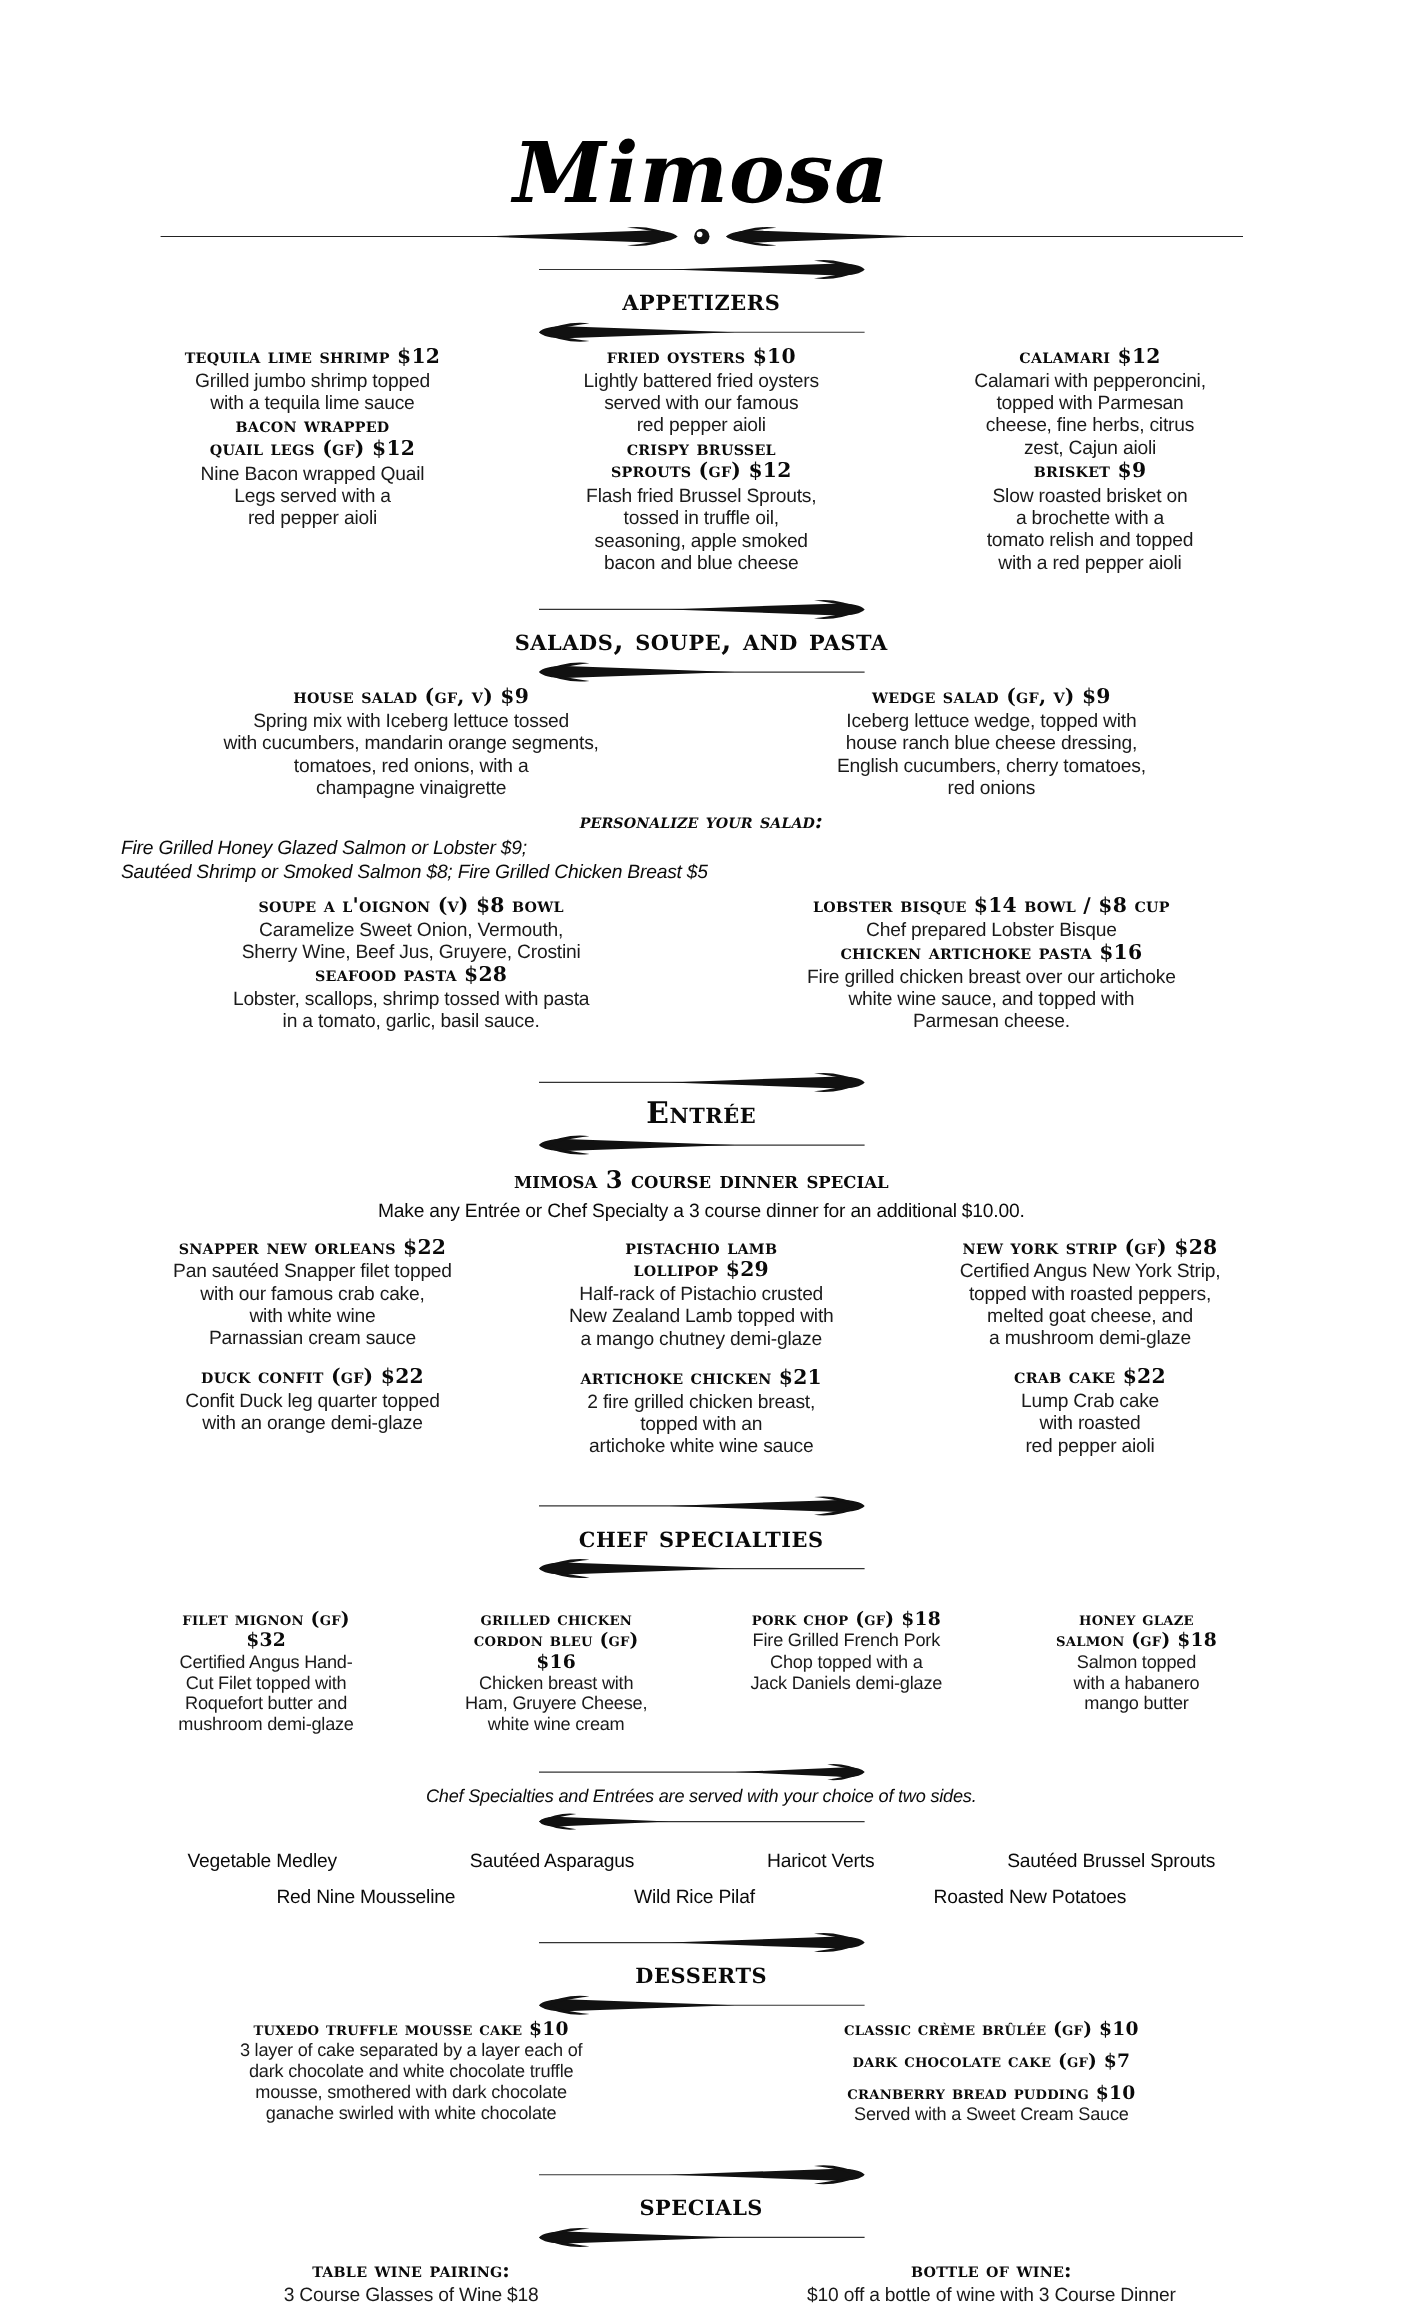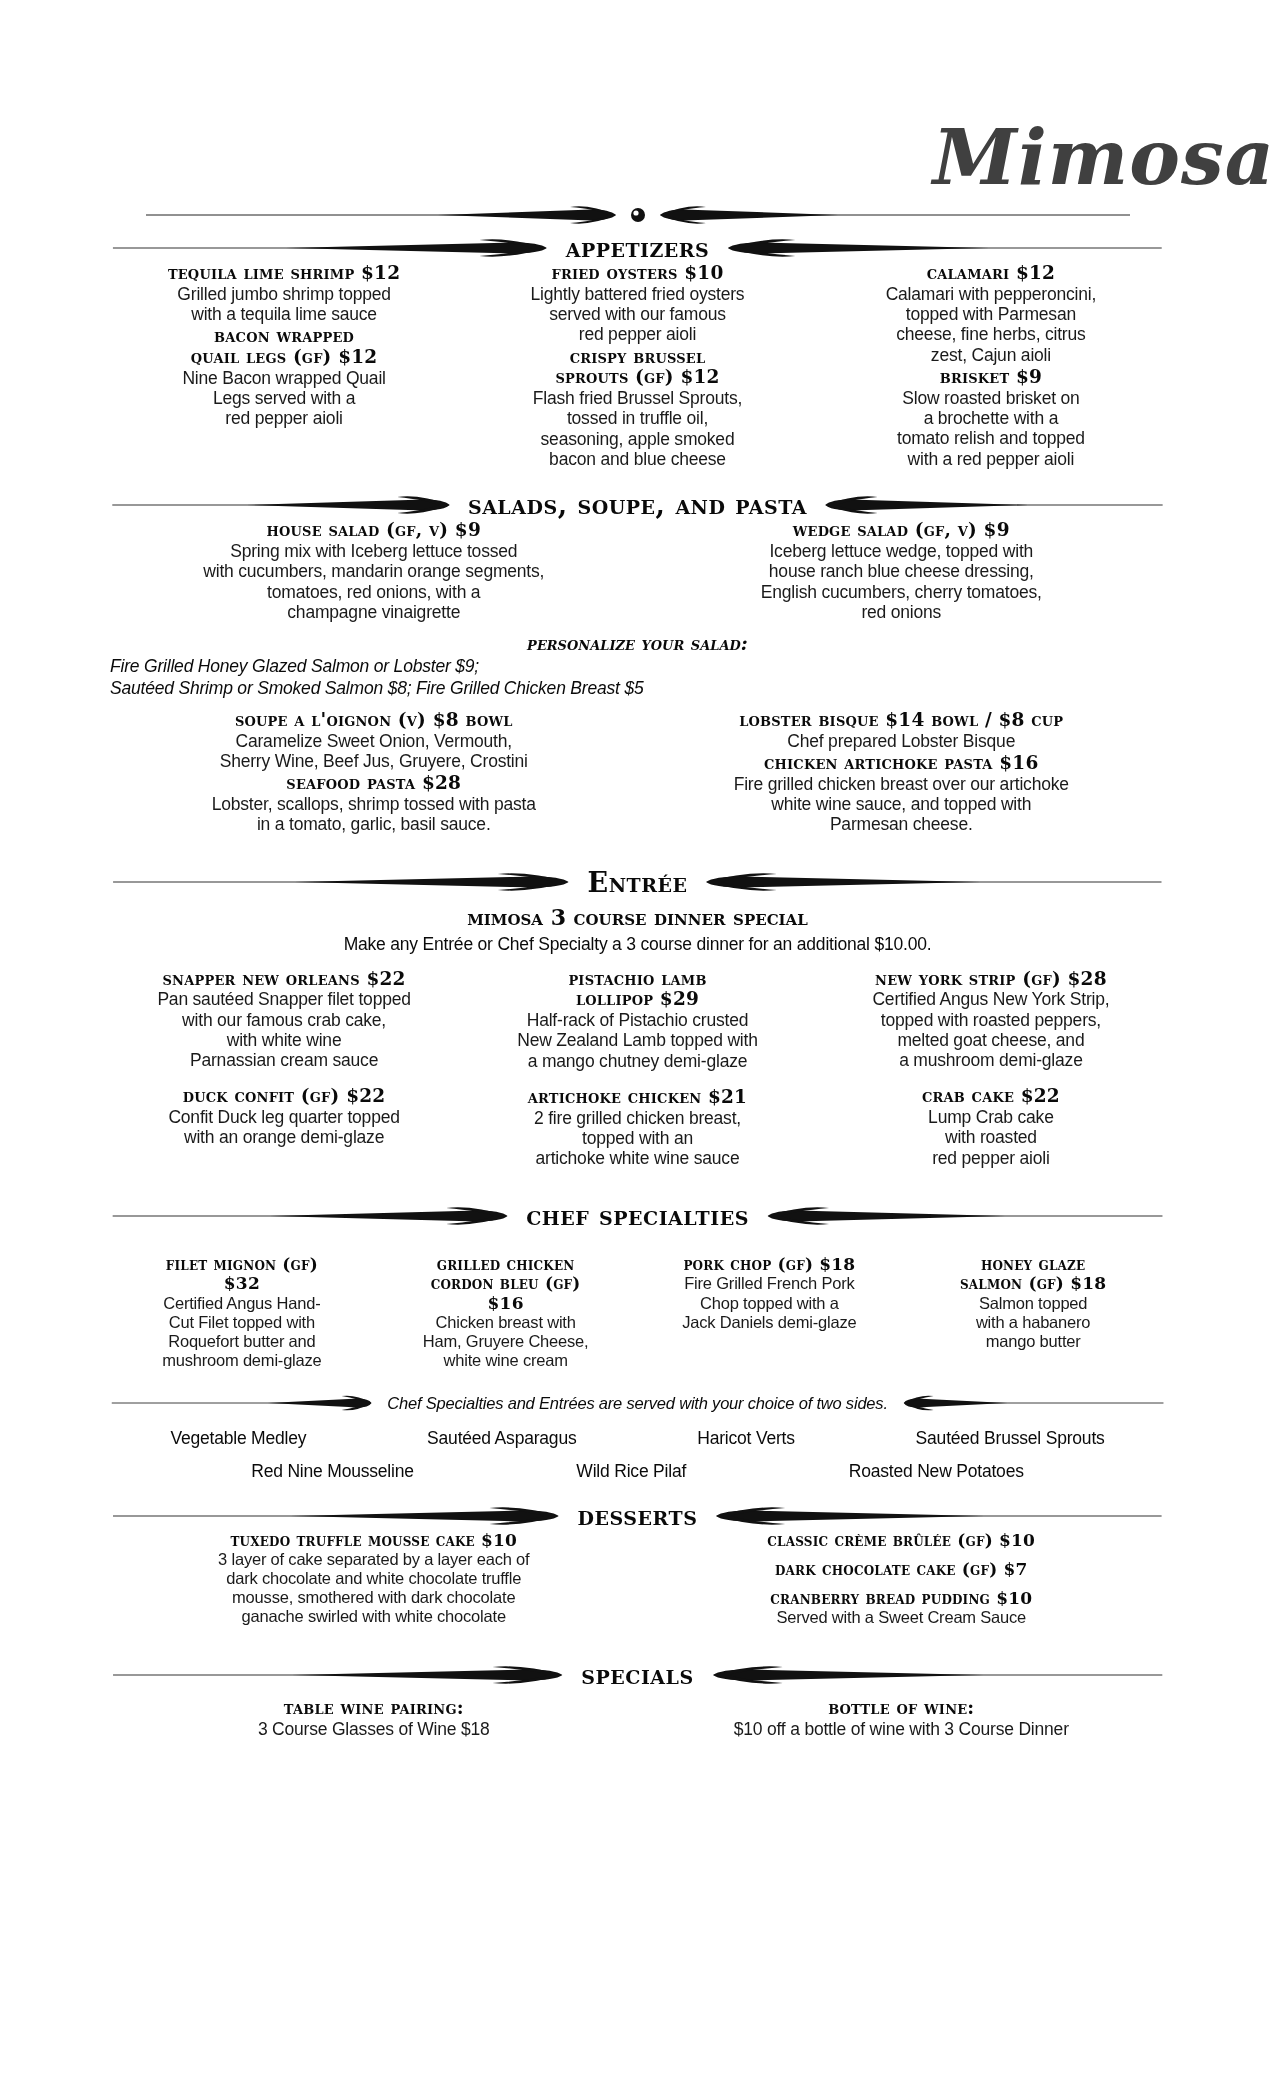--- a/index.html
+++ b/index.html
@@ -29,32 +29,32 @@
     padding-top: 120px;
   }
   .menu-title {
     font-family: "DejaVu Serif", "Liberation Serif", serif;
     font-style: italic;
     font-weight: 700;
     font-size: 76px;
     letter-spacing: 1px;
     line-height: 1;
     margin: 0;
-    color: #404040;
-    text-align: right;
+    color: #000000;
   }
 
   
   .orn-row {
     display: flex;
     align-items: center;
-    justify-content: flex-end;
+    justify-content: flex-start;
     gap: 0;
     margin: 0 auto;
     position: relative;
+    flex-direction: column;
   }
   .orn-title-rule {
     width: 1000px;
     height: 30px;
     margin: 4px auto 2px auto;
   }
   .orn-flank {
     flex: 1 1 auto;
     height: 26px;
     position: relative;

